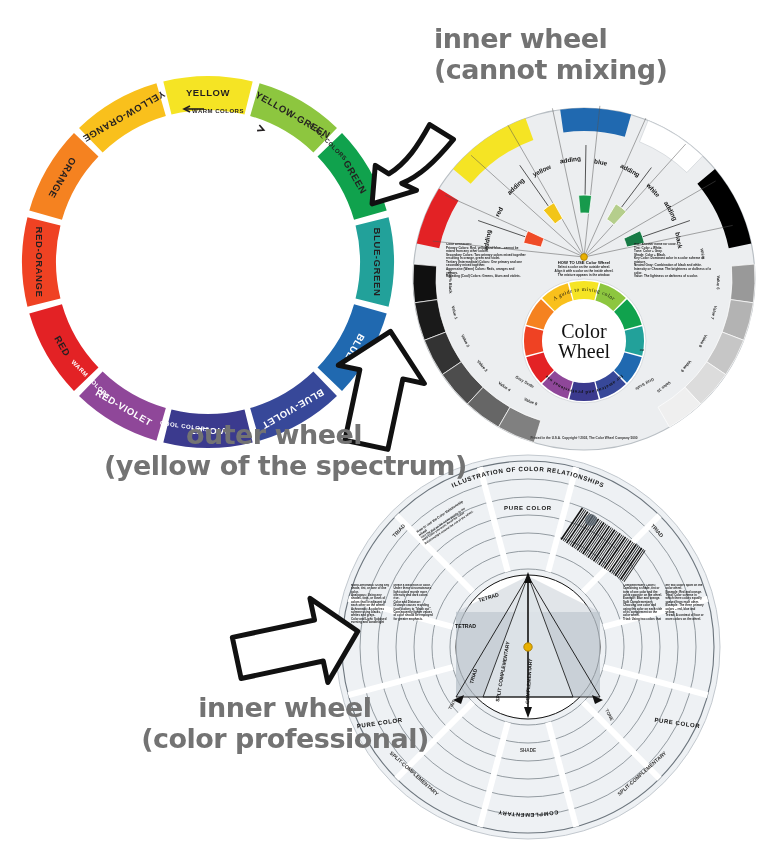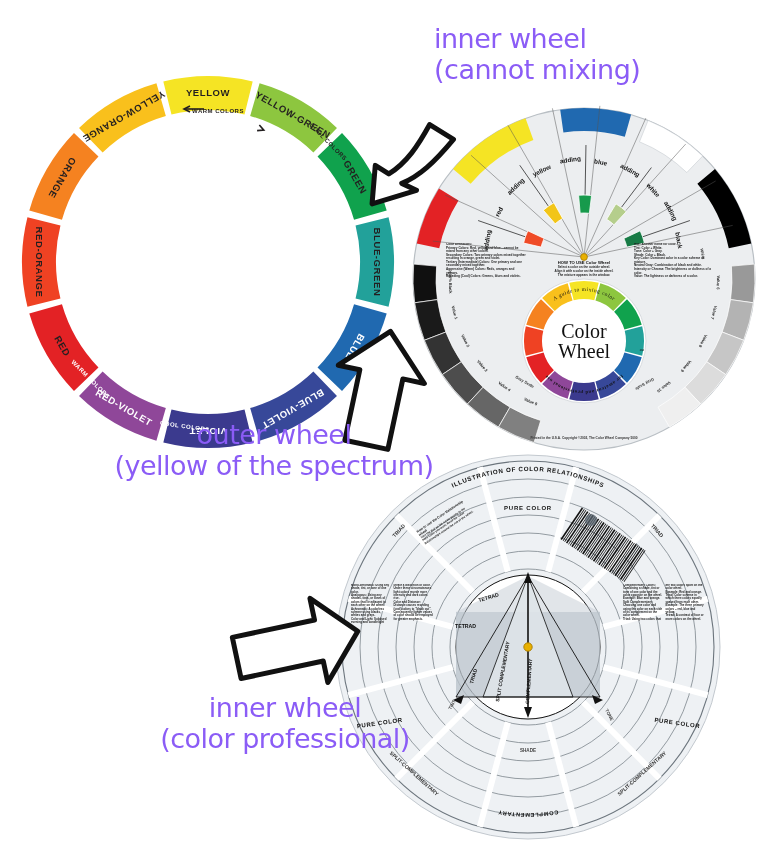--- a/index.html
+++ b/index.html
@@ -2,21 +2,21 @@
 <html><head>
 <meta charset="utf-8">
 <title>Color Wheel Diagram</title>
 <style>
   html,body{margin:0;padding:0;background:#ffffff;}
   body{width:768px;height:845px;position:relative;overflow:hidden;
        font-family:"Liberation Sans",sans-serif;}
   .stage{position:absolute;left:0;top:0;width:768px;height:845px;}
 
   
-  .anno{position:absolute;color:#8b5cf6;font-weight:normal;
+  .anno{position:absolute;color:#737373;font-weight:bold;
         font-family:"DejaVu Sans","Liberation Sans",sans-serif;
         letter-spacing:-0.5px;line-height:1.14;white-space:pre;}
   .anno.t1{left:434px;top:24px;font-size:27px;}
   .anno.t2{left:104px;top:420px;font-size:27px;text-align:center;width:340px;}
   .anno.t3{left:140px;top:693px;font-size:27px;text-align:center;width:290px;}
 
   
   .arrow{position:absolute;}
 
   

